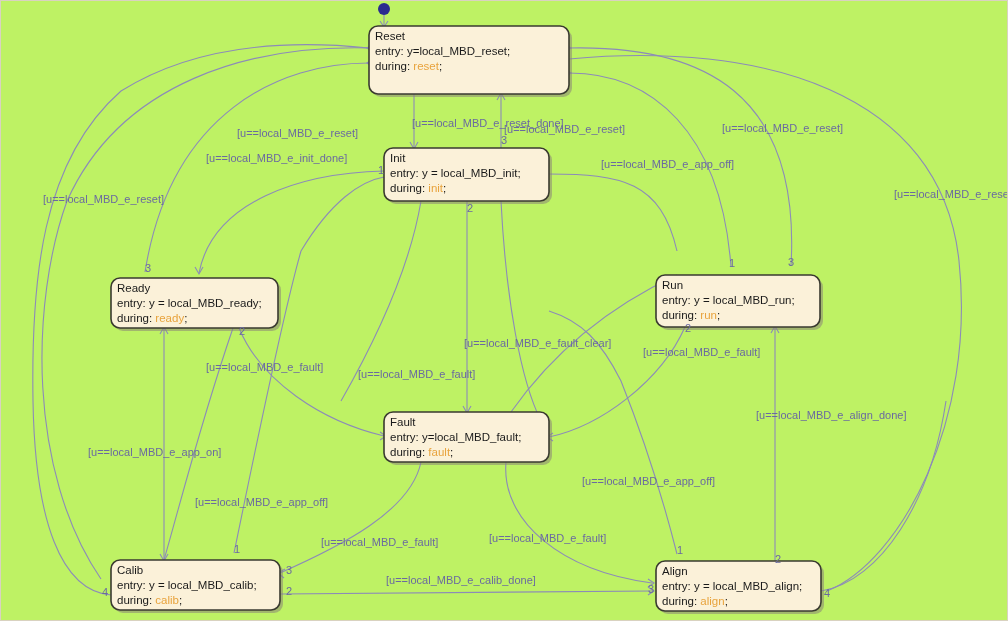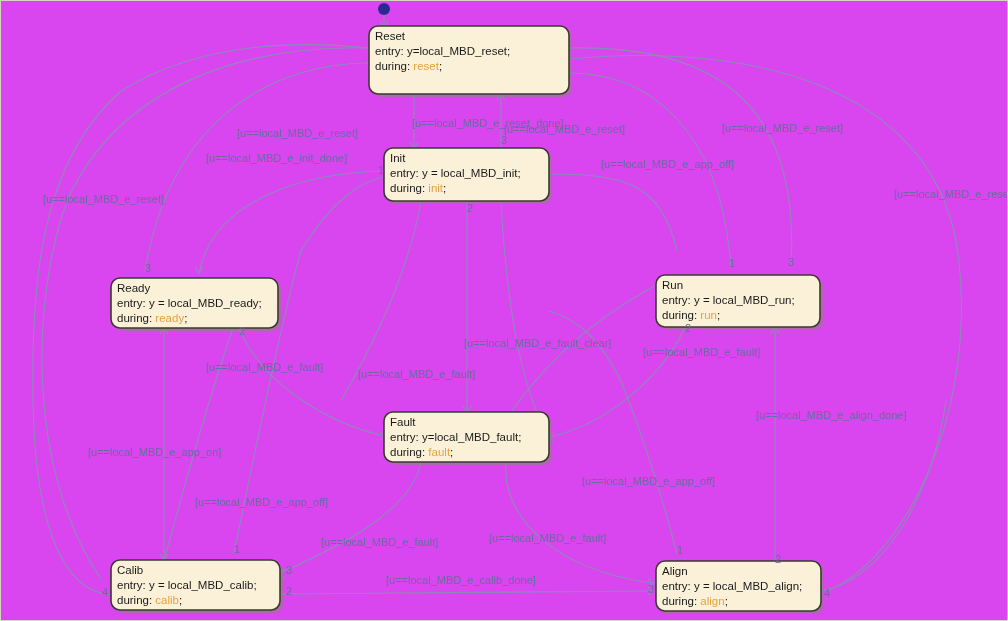--- a/index.html
+++ b/index.html
@@ -5,21 +5,21 @@
   html, body {
     margin: 0;
     padding: 0;
     background: #ffffff;
     font-family: "Liberation Sans", sans-serif;
   }
   #canvas {
     position: relative;
     width: 1008px;
     height: 621px;
-    background: #d946ef;
+    background: #bef264;
     border: 1px solid #d9d2c0;
     box-sizing: border-box;
     overflow: hidden;
   }
   #diagram-svg {
     position: absolute;
     left: 0;
     top: 0;
     width: 1008px;
     height: 621px;

